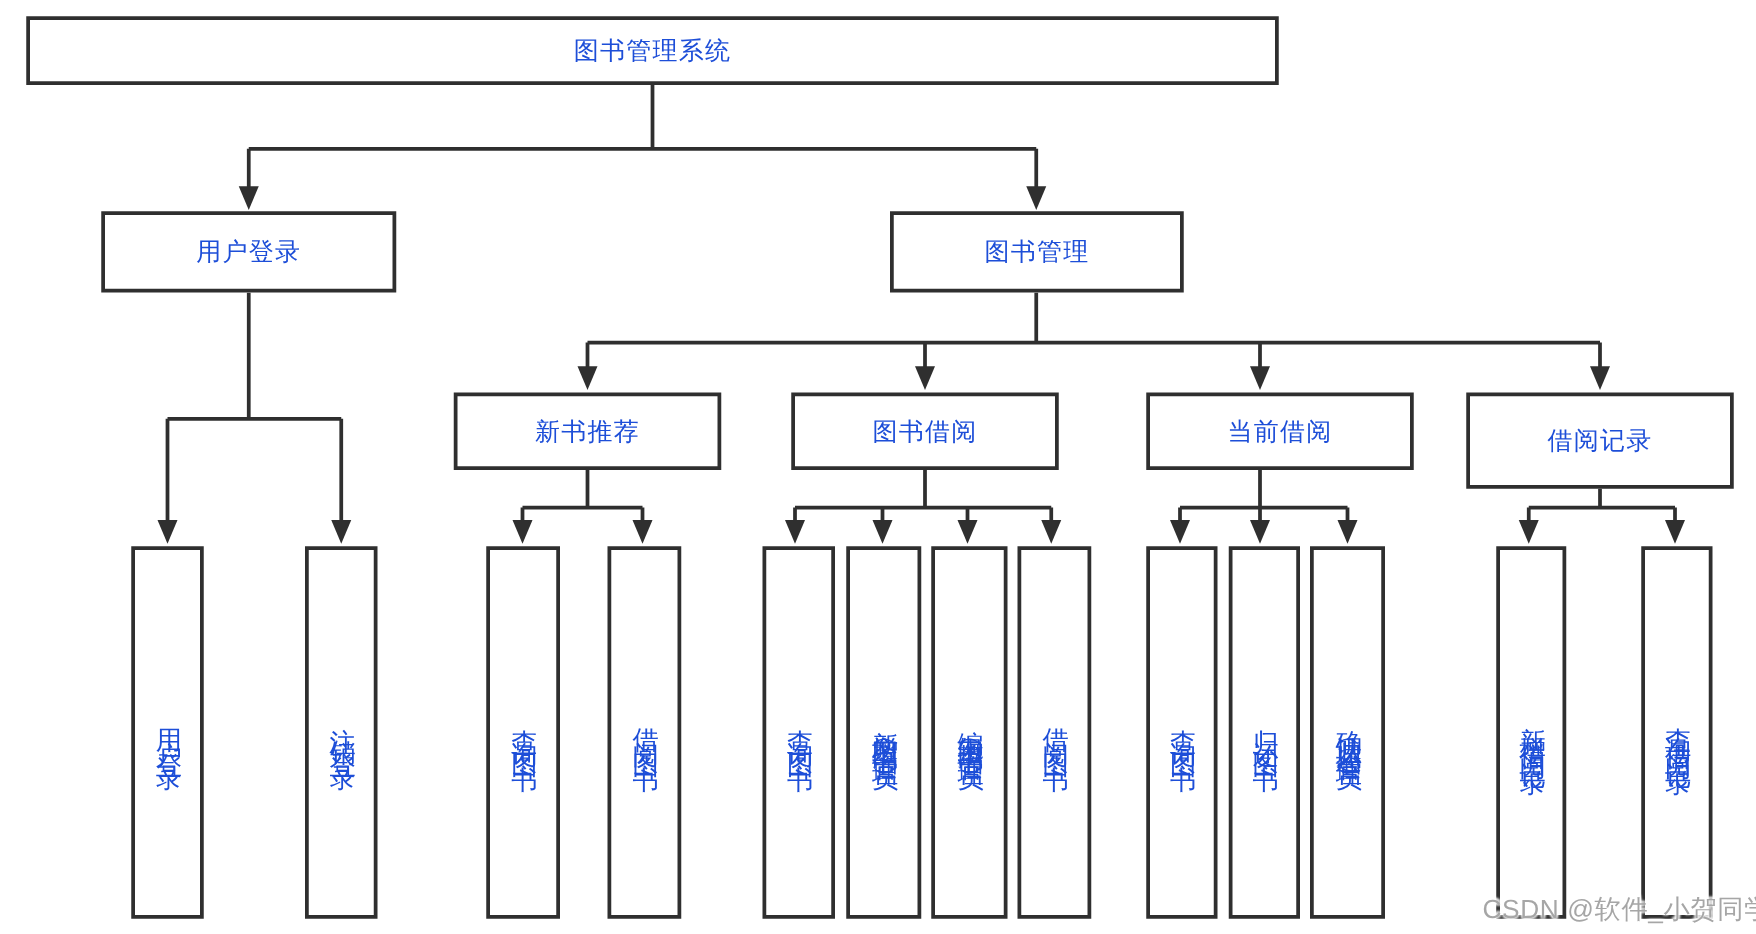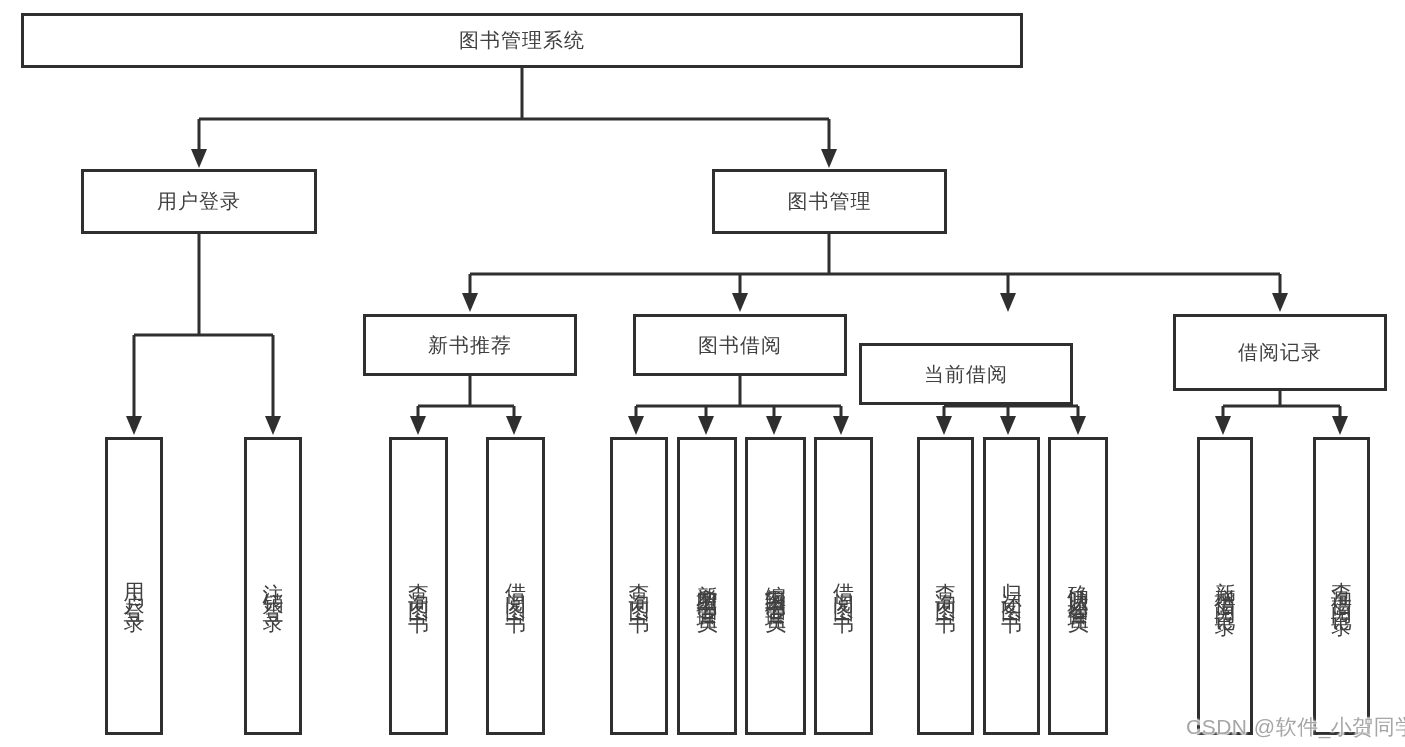--- a/index.html
+++ b/index.html
@@ -26,21 +26,21 @@
     box-sizing: border-box;
     border: 3px solid #2f2f2f;
     background: #ffffff;
     display: flex;
     align-items: center;
     justify-content: center;
     z-index: 2;
   }
   .node span {
     font-size: 20px;
-    color: #404040;
+    color: #1d4ed8;
     letter-spacing: 1px;
     white-space: nowrap;
   }
   .node.v span {
     writing-mode: vertical-rl;
     text-orientation: mixed;
     font-size: 21px;
     letter-spacing: 10px;
     white-space: normal;
   }
@@ -116,21 +116,21 @@
   <div class="node" style="left:712px; top:169px; width:235px; height:65px;">
     <span>图书管理</span>
   </div>
 
   <div class="node" style="left:633px; top:314px; width:214px; height:62px;">
     <span>图书借阅</span>
   </div>
   <div class="node" style="left:363px; top:314px; width:214px; height:62px;">
     <span>新书推荐</span>
   </div>
-  <div class="node" style="left:859px; top:314px; width:214px; height:62px;margin-top:29px;">
+  <div class="node" style="left:917px; top:314px; width:214px; height:62px;">
     <span>当前借阅</span>
   </div>
   <div class="node" style="left:1173px; top:314px; width:214px; height:77px;">
     <span>借阅记录</span>
   </div>
 
   <div class="node v" style="left:105px; top:437px; width:58px; height:298px;">
     <span>用户登录</span>
   </div>
   <div class="node v" style="left:244px; top:437px; width:58px; height:298px;">

